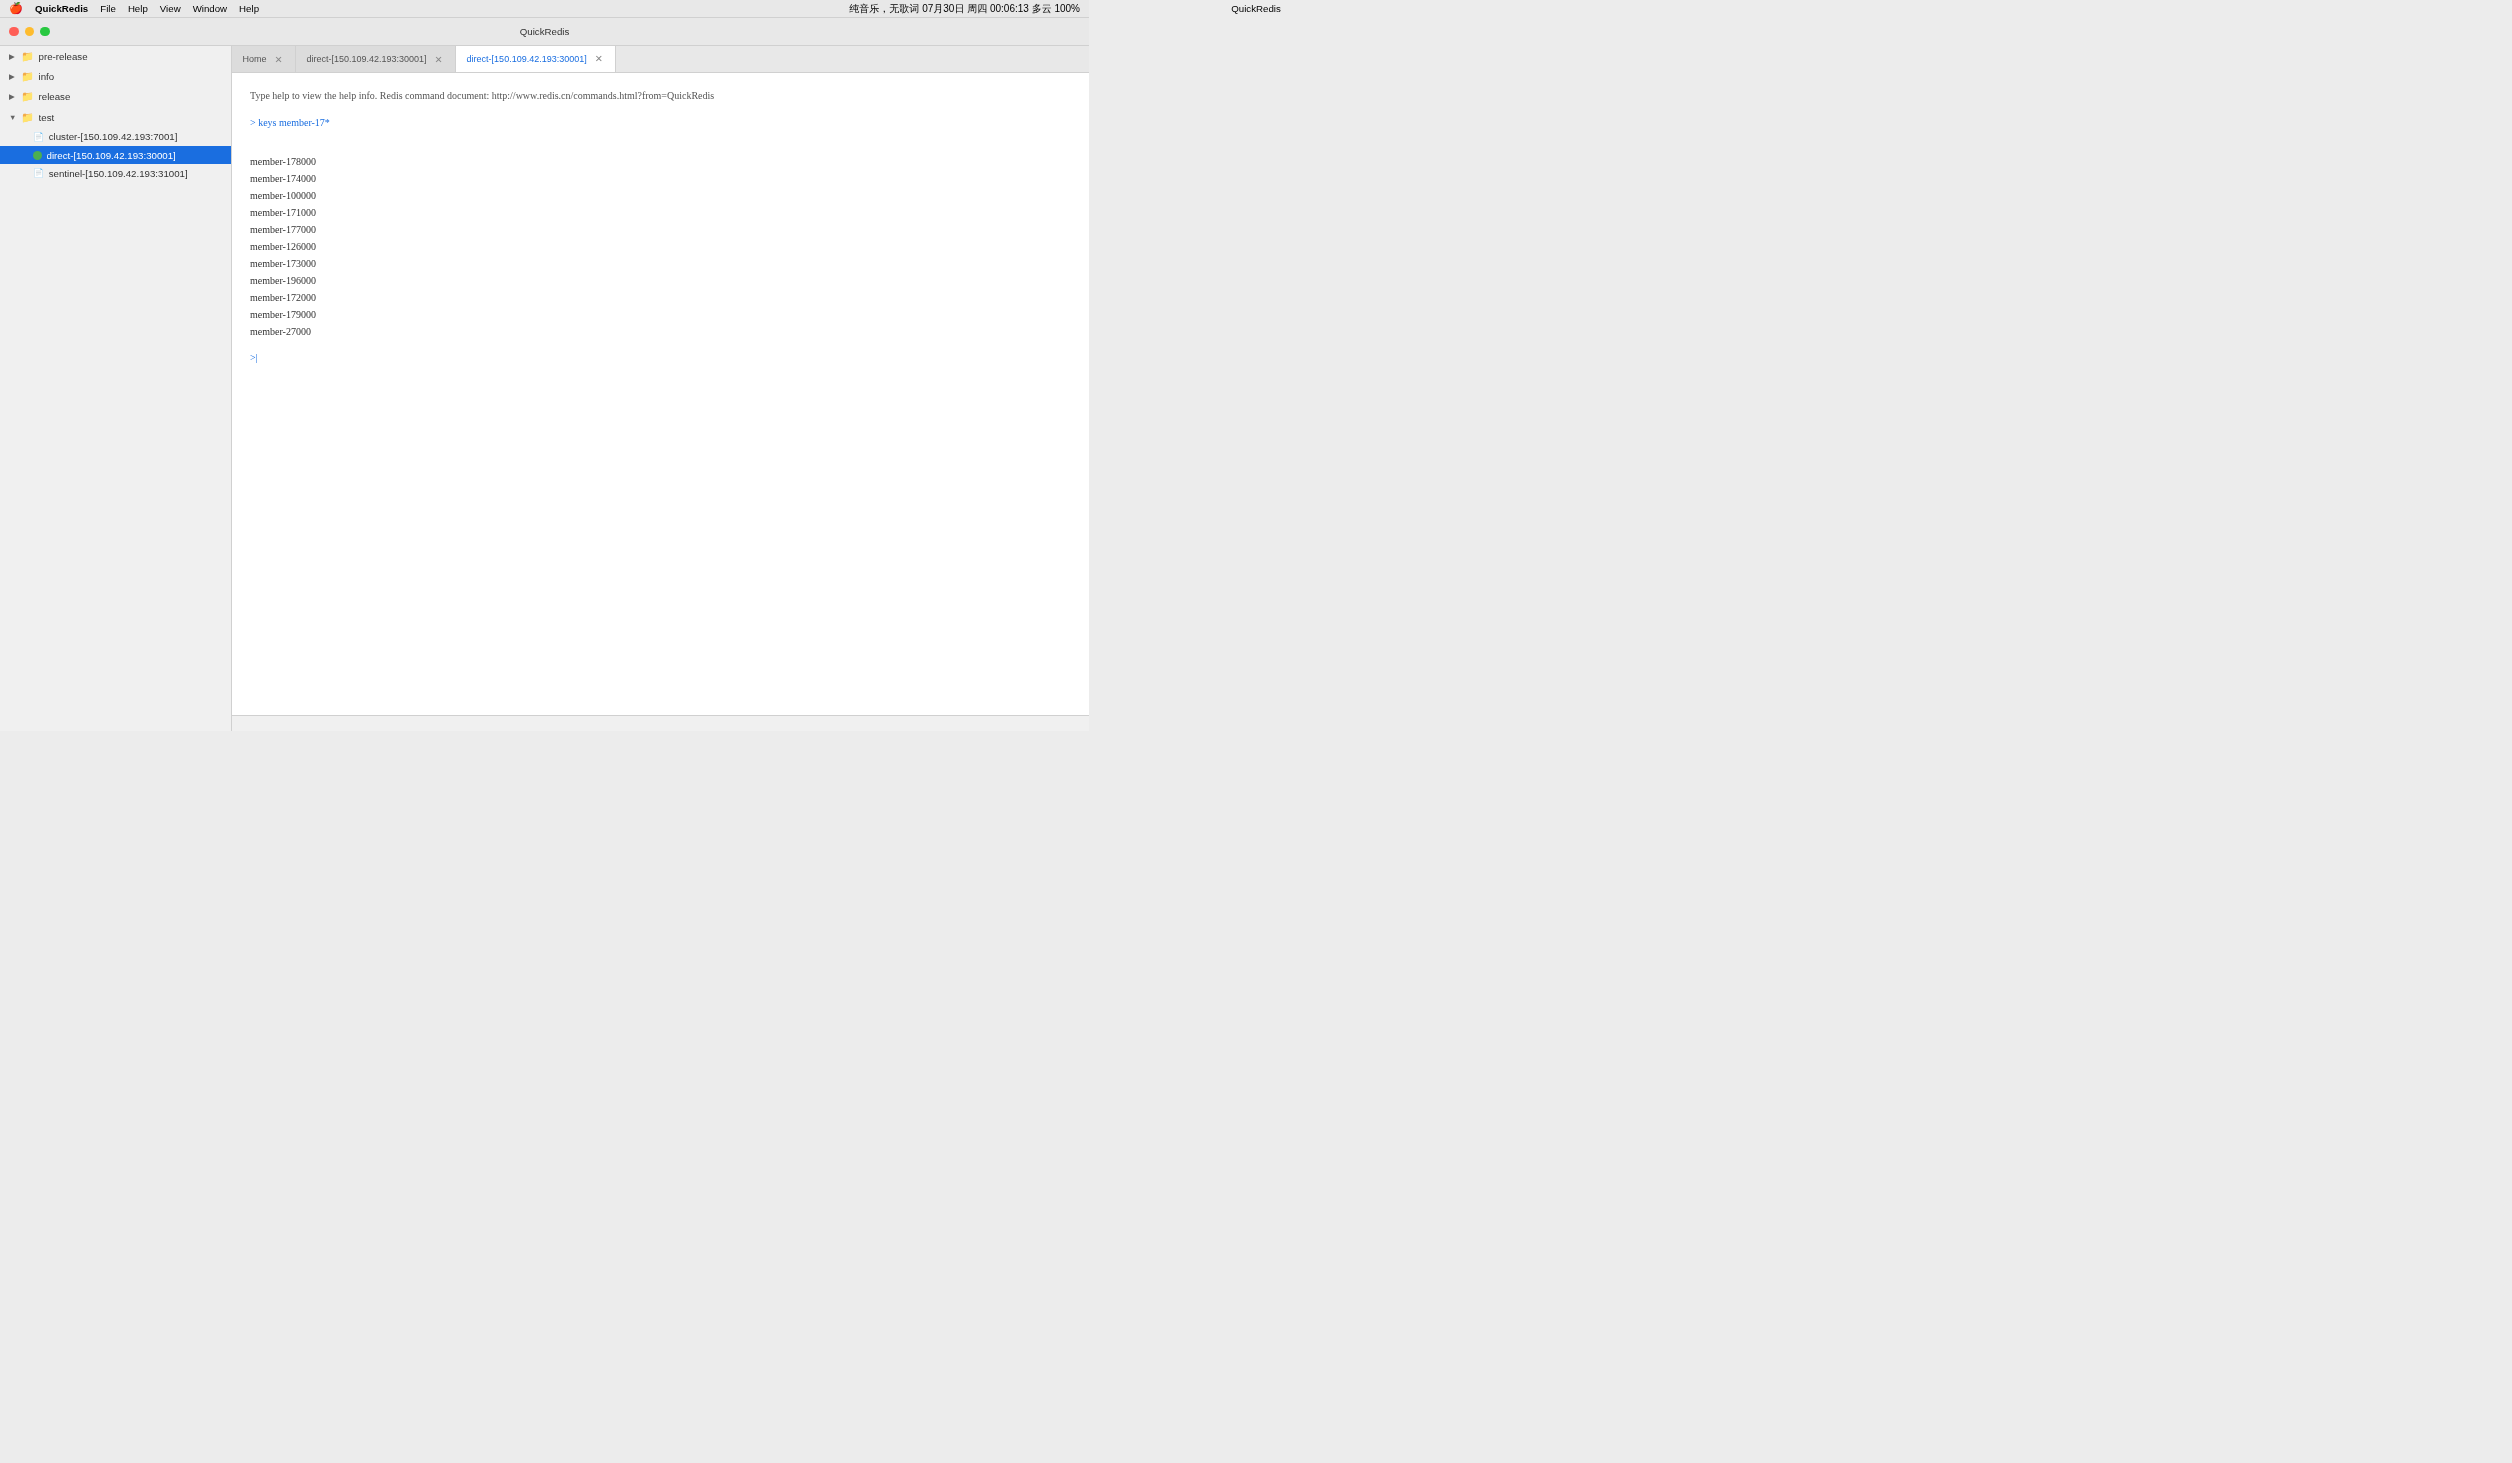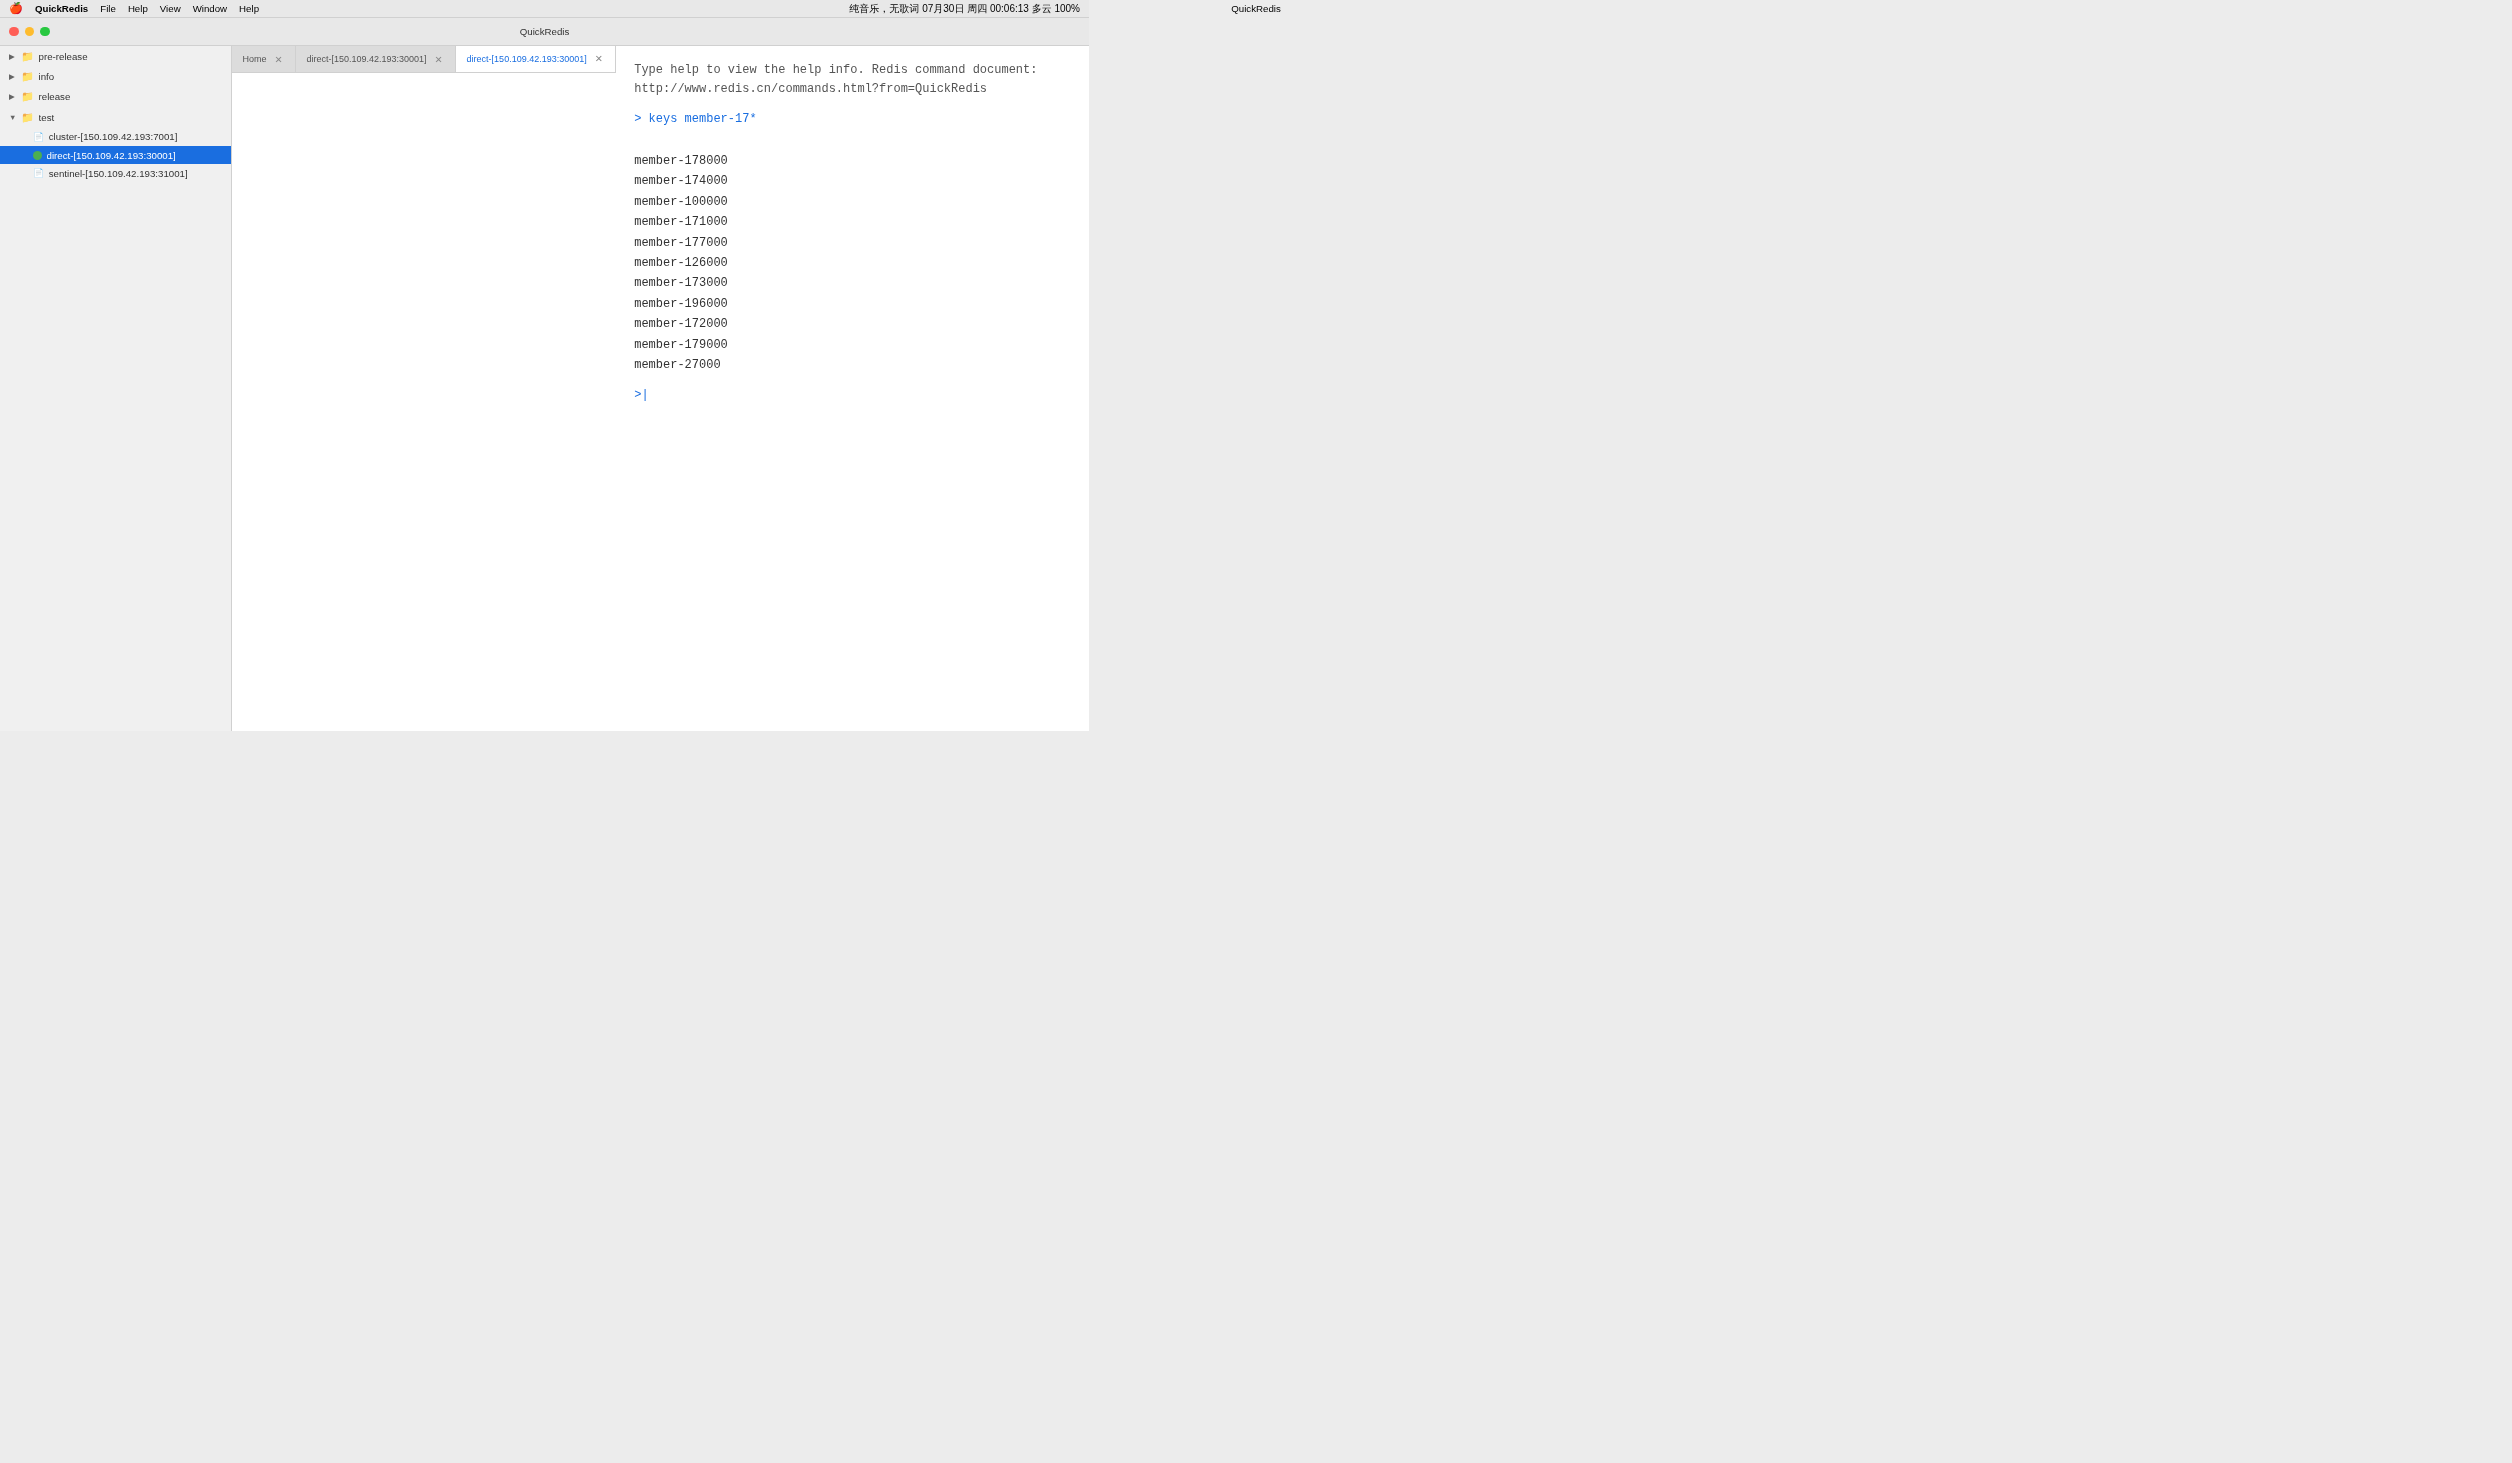--- a/index.html
+++ b/index.html
@@ -139,21 +139,21 @@
       margin-right: 4.5px;
       flex-shrink: 0;
     }
     .sidebar-item-label { flex: 1; white-space: nowrap; overflow: hidden; text-overflow: ellipsis; }
     .indent-1 { padding-left: 21px; }
 
     
     .content-area {
       flex: 1;
       display: flex;
-      flex-direction: row;
+      flex-direction: column;
       background: white;
       overflow: hidden;
     }
 
     
     .tab-bar {
       display: flex;
       align-items: center;
       background: #e8e8e8;
       border-bottom: 0.7px solid #d0d0d0;
@@ -188,22 +188,22 @@
       display: flex;
       align-items: center;
       justify-content: center;
       border-radius: 2.2px;
     }
 
     
     .terminal {
       flex: 1;
       padding: 15px 18px;
-      font-family: Liberation Mono, monospace;
-      font-size: 12px;
+      font-family: Liberation Serif, serif;
+      font-size: 10px;
       color: #333;
       overflow-y: auto;
       line-height: 1.6;
     }
     .terminal-help {
       color: #555;
       margin-bottom: 10.5px;
     }
     .terminal-cmd {
       color: #1a6ee0;

